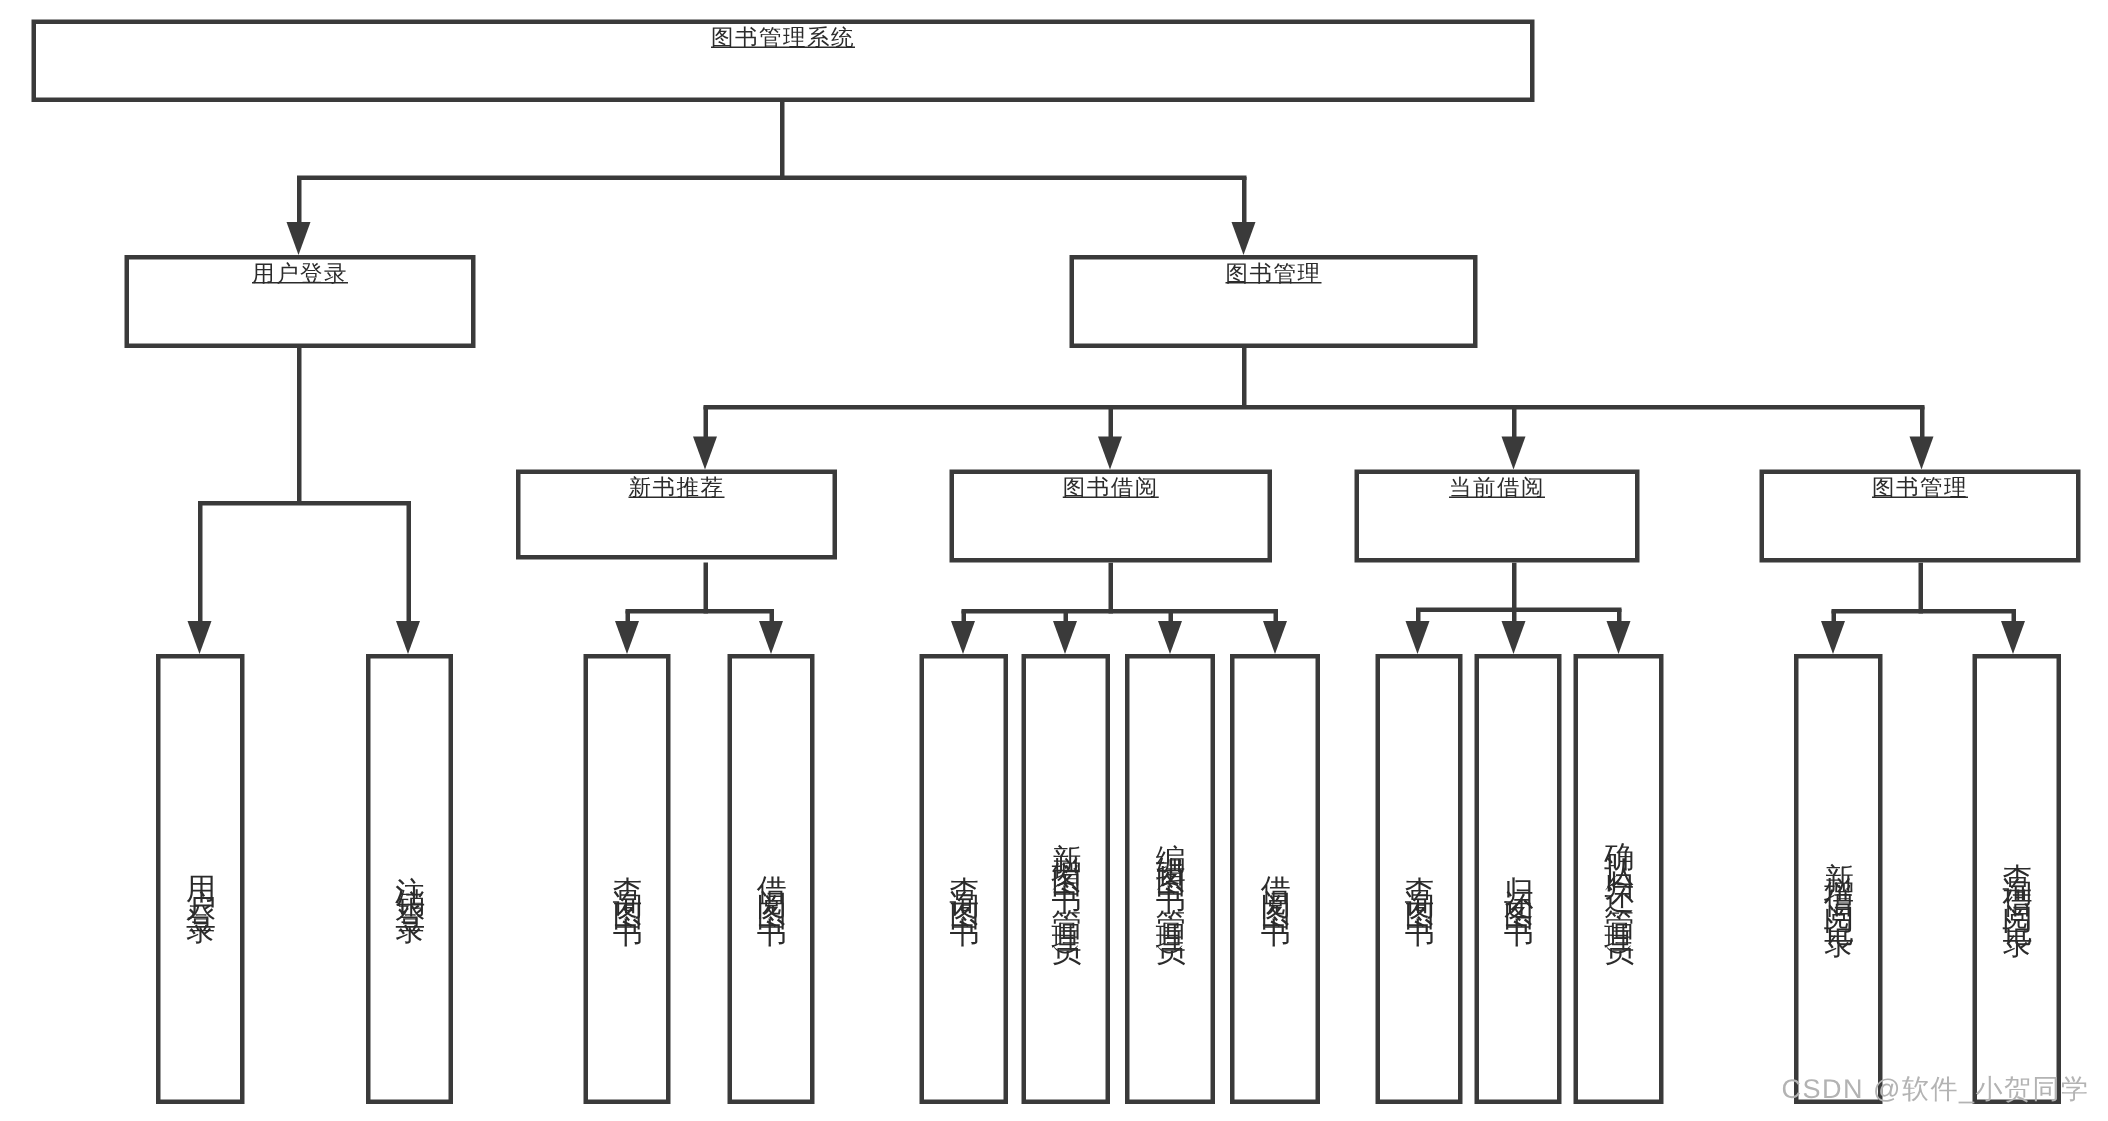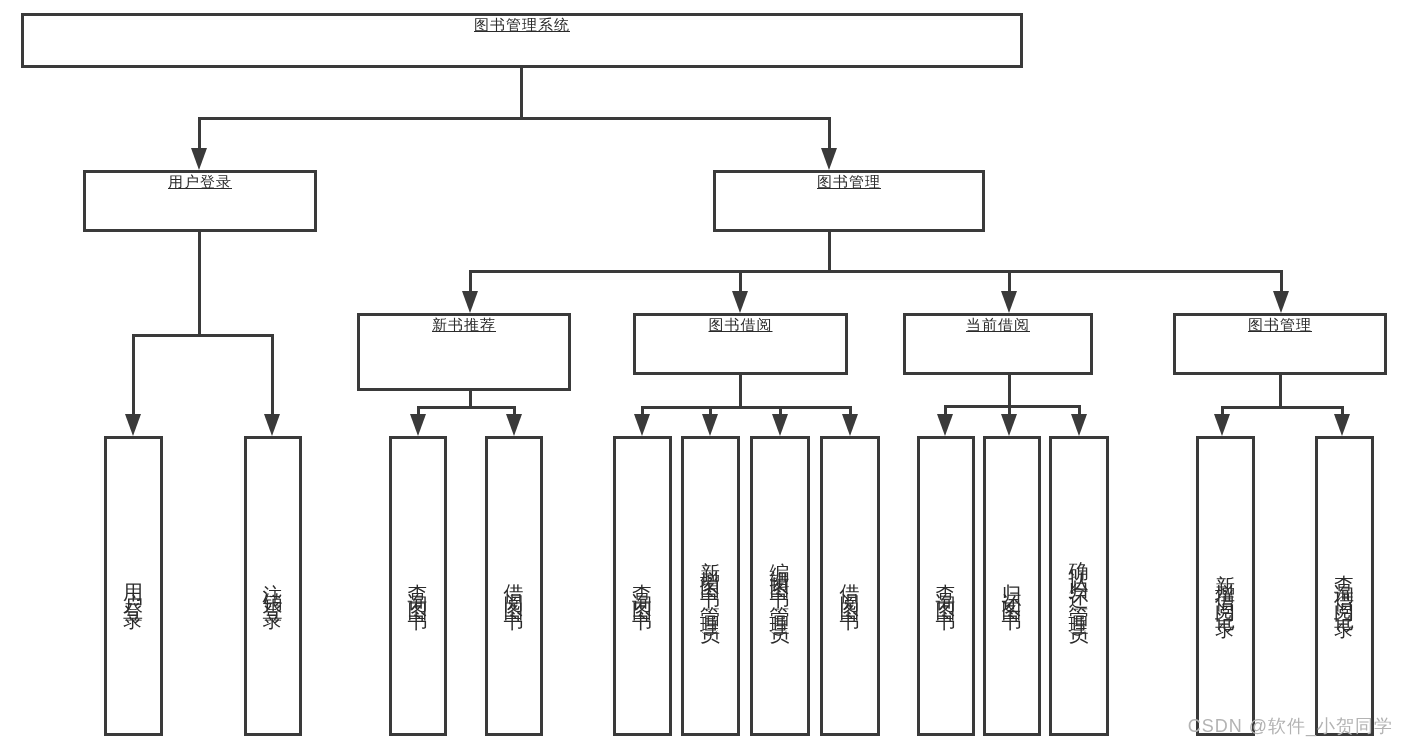--- a/index.html
+++ b/index.html
@@ -108,21 +108,21 @@
     <span>图书管理系统</span>
   </div>
 
   <div class="hbox" style="left:83px;top:170px;width:234px;height:62px">
     <span>用户登录</span>
   </div>
   <div class="hbox" style="left:713px;top:170px;width:272px;height:62px">
     <span>图书管理</span>
   </div>
 
-  <div class="hbox" style="left:357px;top:313px;width:214px;height:78px">
+  <div class="hbox" style="left:344px;top:313px;width:214px;height:60px">
     <span>新书推荐</span>
   </div>
   <div class="hbox" style="left:633px;top:313px;width:215px;height:62px">
     <span>图书借阅</span>
   </div>
   <div class="hbox" style="left:903px;top:313px;width:190px;height:62px">
     <span>当前借阅</span>
   </div>
   <div class="hbox" style="left:1173px;top:313px;width:214px;height:62px">
     <span>图书管理</span>

